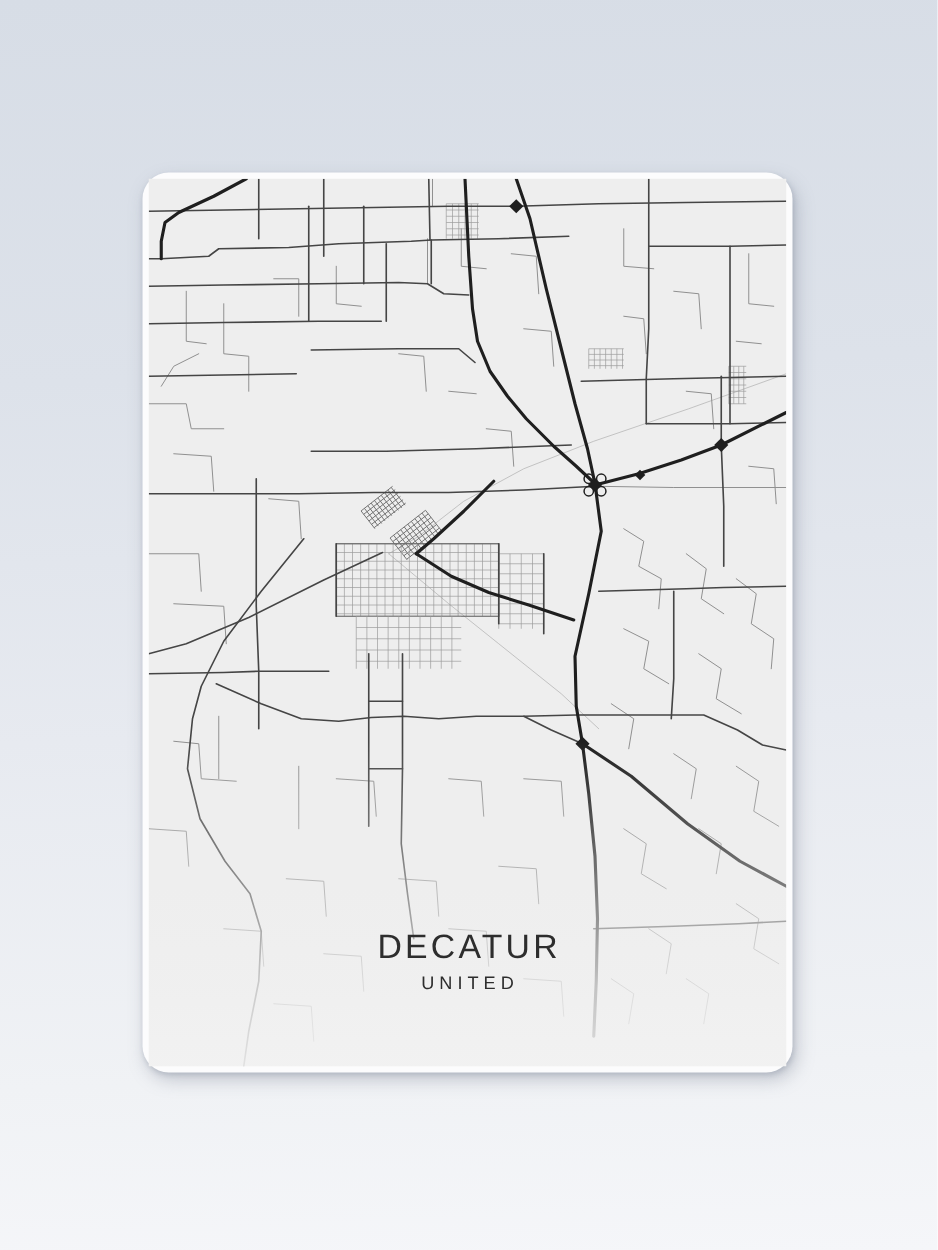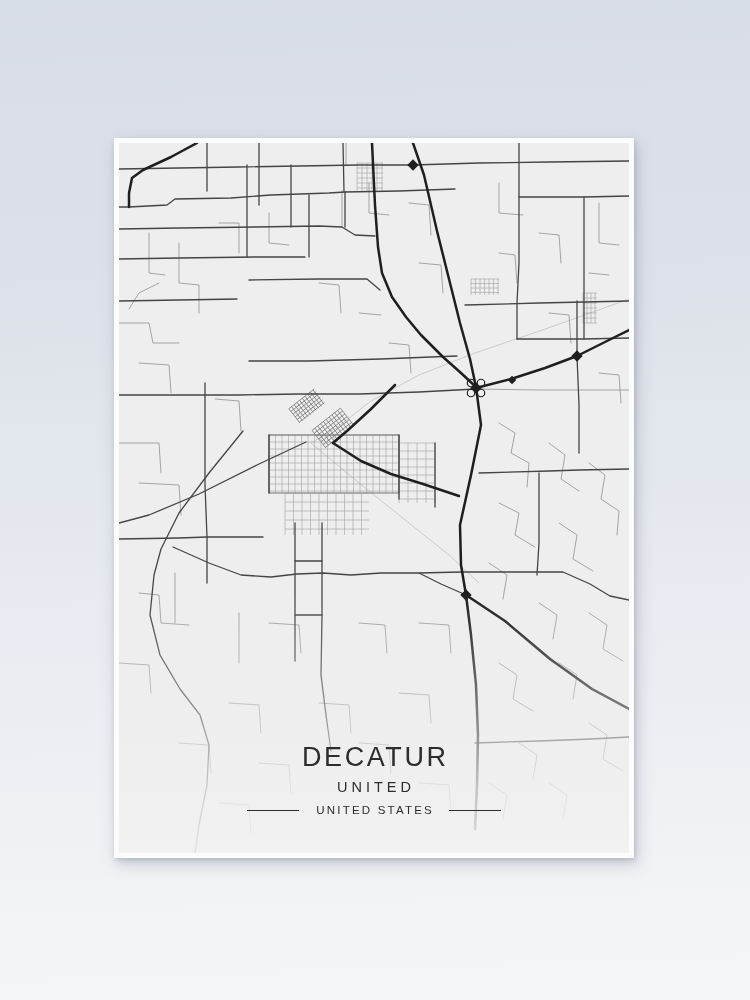--- a/index.html
+++ b/index.html
@@ -6,20 +6,21 @@
   body{
     width:750px;height:1000px;overflow:hidden;position:relative;
     font-family:"Liberation Sans", sans-serif;
     background:linear-gradient(178deg,
       var(--wall-top) 0%, #dde2ea 30%, #e7eaf0 58%, var(--wall-bottom) 85%, #f5f6f9 100%);
   }
   .poster{
     position:absolute;left:114px;top:138px;width:520px;height:720px;
     background:var(--poster-bg);
     box-shadow:3px 6px 14px rgba(120,130,148,.38), 1px 2px 4px rgba(120,130,148,.28);
+    border-radius:21px;
   }
   .map-area{
     position:absolute;left:5px;top:5px;right:5px;bottom:5px;
     background:var(--map-bg);overflow:hidden;
   }
   .map-area svg{display:block;width:100%;height:100%;}
   .map-fade{
     position:absolute;left:0;right:0;bottom:0;height:260px;pointer-events:none;
     background:linear-gradient(to bottom,
       rgba(238,238,238,0) 0%, rgba(238,238,238,.45) 45%,
@@ -303,20 +304,15 @@
         <circle cx="352" cy="240" r="3.75" fill="none" stroke="#1f1f1f" stroke-width="1.2"></circle>
         <circle cx="362" cy="240" r="3.75" fill="none" stroke="#1f1f1f" stroke-width="1.2"></circle>
         <circle cx="352" cy="250" r="3.75" fill="none" stroke="#1f1f1f" stroke-width="1.2"></circle>
         <circle cx="362" cy="250" r="3.75" fill="none" stroke="#1f1f1f" stroke-width="1.2"></circle>
         <rect x="353" y="241" width="8" height="8" fill="#1f1f1f" transform="rotate(45 357 245)"></rect>
       </svg>
     <div class="map-fade"></div>
     <div class="title-block">
       <div class="city">DECATUR</div>
       <div class="state">UNITED</div>
-      <div class="caption-row">
-        <span class="rule"></span>
-        <span class="caption">UNITED STATES</span>
-        <span class="rule"></span>
-      </div>
     </div>
   </div>
 </div>
 
 </body></html>

